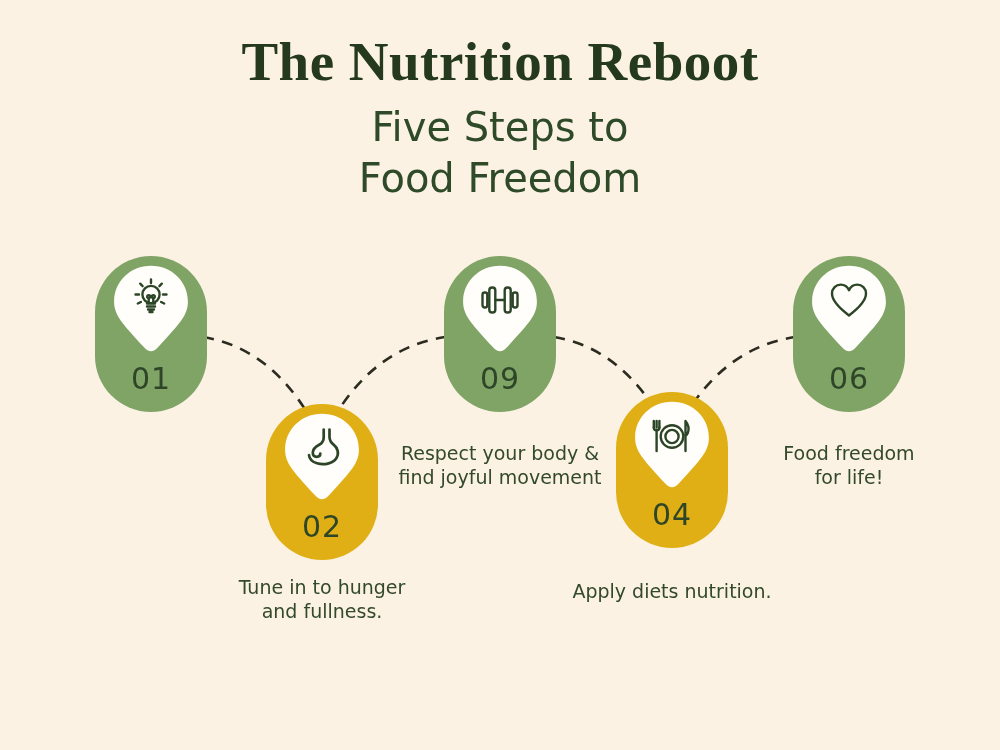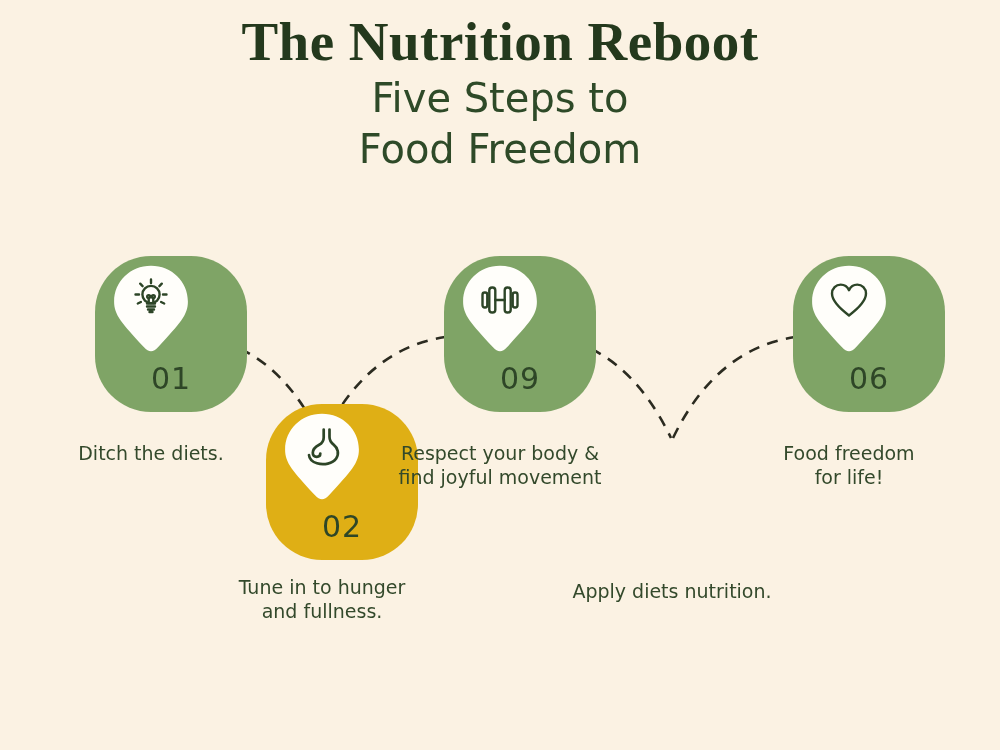--- a/index.html
+++ b/index.html
@@ -2,33 +2,33 @@
 <html style="--background: #FBF2E3; --sage-green: #7FA466; --mustard-yellow: #DFAF15; --title-green: #24391D; --subtitle-green: #2E4A28; --label-green: #33492B; --number-green: #2E4627; --icon-green: #2D4527; --dash-color: #2B2B20; --pin-white: #FFFEFA;"><head>
 <meta charset="utf-8">
 <style>
   html,body{margin:0;padding:0;background:#e8e4da;}
   .canvas{
     position:relative;width:1000px;height:750px;overflow:hidden;
     background:var(--background,#FBF2E3);
     font-family:"DejaVu Sans","Liberation Sans",sans-serif;
   }
   h1.title{
-    margin:0;padding-top:12px;text-align:center;
+    margin:0;padding-top:32px;text-align:center;
     font-family:"Liberation Serif","DejaVu Serif",serif;
     font-weight:700;font-size:55px;line-height:1.1;
     color:var(--title-green,#24391D);letter-spacing:.5px;
   }
   .subtitle{
-    text-align:center;
+    margin-top:9px;text-align:center;
     font-size:40px;line-height:51px;font-weight:500;
     color:var(--subtitle-green,#2E4A28);white-space:pre-line;
   }
   svg.connectors{position:absolute;left:0;top:0;width:1000px;height:750px;z-index:1;}
   svg.connectors path{fill:none;stroke:var(--dash-color,#2B2B20);stroke-width:2.6;stroke-dasharray:11 8.5;}
-  .pill{position:absolute;width:112px;height:156px;border-radius:56px;z-index:2;padding-left:40px;}
+  .pill{position:absolute;width:112px;height:156px;border-radius:56px;z-index:2;}
   .pill.green{background:var(--sage-green,#7FA466);}
   .pill.yellow{background:var(--mustard-yellow,#DFAF15);}
   .s1{left:95px;top:256px}.s2{left:266px;top:404px}.s3{left:444px;top:256px}
   .s4{left:616px;top:392px}.s5{left:793px;top:256px}
   .pin{position:absolute;left:15px;top:7px;width:82px;height:94px;fill:var(--pin-white,#FFFEFA);}
   .icon{
     position:absolute;left:33px;top:21px;width:46px;height:46px;
     fill:none;stroke:var(--icon-green,#2D4527);stroke-width:2.4;
     stroke-linecap:round;stroke-linejoin:round;
   }
@@ -69,21 +69,20 @@
     <svg class="icon" viewBox="0 0 46 46">
       <circle cx="23" cy="17.5" r="8.6"></circle>
       <path d="M19 26.5 H27 M19 29.5 H27 M20 32.5 H26 M21.5 35 H24.5"></path>
       <path d="M20.7 26 V21 M25.3 26 V21"></path>
       <circle cx="20.7" cy="19.6" r="1.5"></circle>
       <circle cx="25.3" cy="19.6" r="1.5"></circle>
       <path d="M23 2.5 V6 M33.8 6.7 L31.4 9.2 M12.2 6.7 L14.6 9.2 M38.5 17.5 H35 M7.5 17.5 H11 M36.2 26.5 L33.1 25 M9.8 26.5 L12.9 25"></path>
     </svg>
     <div class="num">01</div>
   </div>
-  <div class="step-label l1">Ditch the diets.</div>
 
   <div class="pill yellow s2">
     <svg class="pin" viewBox="0 0 100 114">
       <path d="M50 3 C75.4 3 95 22.6 95 46.5 C95 63.5 85.5 72.5 58.5 102.5 Q50 112 41.5 102.5 C14.5 72.5 5 63.5 5 46.5 C5 22.6 24.6 3 50 3 Z"></path>
     </svg>
     <svg class="icon stomach" viewBox="0 0 46 46">
       <path d="M30.5 4.5 V12 C30.5 15.2 32 17.6 34.6 19.6 C39 23 40.3 28.8 37.2 33.4 C33.6 38.6 25 40.4 18 38.3 C13.4 36.9 10.3 33.8 10 30"></path>
       <path d="M24.7 4.5 V12.5 C24.7 16 23.2 18.2 20.2 19.8 C16.2 21.9 13.8 24.8 13.8 27.8 C13.8 30.3 15.4 31.9 17.8 31.9 C19.9 31.9 21.3 30.6 21.3 28.6"></path>
     </svg>
     <div class="num">02</div>
@@ -100,20 +99,35 @@
       <rect x="27.7" y="10.5" width="6" height="25" rx="2.8"></rect>
       <rect x="5.5" y="15.5" width="4.8" height="15" rx="2.2"></rect>
       <rect x="35.7" y="15.5" width="4.8" height="15" rx="2.2"></rect>
       <path d="M18.3 23 H27.7"></path>
     </svg>
     <div class="num">09</div>
   </div>
   <div class="step-label l3">Respect your body &amp;
 find joyful movement</div>
 
+  <div class="pill yellow s4">
+    <svg class="pin" viewBox="0 0 100 114">
+      <path d="M50 3 C75.4 3 95 22.6 95 46.5 C95 63.5 85.5 72.5 58.5 102.5 Q50 112 41.5 102.5 C14.5 72.5 5 63.5 5 46.5 C5 22.6 24.6 3 50 3 Z"></path>
+    </svg>
+    <svg class="icon" viewBox="0 0 46 46">
+      <circle cx="23" cy="23.5" r="11.3"></circle>
+      <circle cx="23" cy="23.5" r="6.6"></circle>
+      <path d="M4.8 8 V14.5 M7.6 8 V14.5 M10.4 8 V14.5"></path>
+      <path d="M4.8 14.5 C4.8 16.3 5.9 17.3 7.6 17.3 C9.3 17.3 10.4 16.3 10.4 14.5"></path>
+      <path d="M7.6 17.3 V38"></path>
+      <path d="M36.5 22 V8 C39 11 40.2 16 38.8 20 C38.4 21.2 37.6 22 36.5 22 Z"></path>
+      <path d="M36.5 22 V38"></path>
+    </svg>
+    <div class="num">04</div>
+  </div>
   <div class="step-label l4">Apply diets nutrition.</div>
 
   <div class="pill green s5">
     <svg class="pin" viewBox="0 0 100 114">
       <path d="M50 3 C75.4 3 95 22.6 95 46.5 C95 63.5 85.5 72.5 58.5 102.5 Q50 112 41.5 102.5 C14.5 72.5 5 63.5 5 46.5 C5 22.6 24.6 3 50 3 Z"></path>
     </svg>
     <svg class="icon" viewBox="0 0 46 46">
       <path d="M23 38.5 C10.8 29.3 6 22.8 6 16.6 C6 11.2 10 7.6 14.7 7.6 C18.3 7.6 21.4 9.6 23 13.2 C24.6 9.6 27.7 7.6 31.3 7.6 C36 7.6 40 11.2 40 16.6 C40 22.8 35.2 29.3 23 38.5 Z"></path>
     </svg>
     <div class="num">06</div>

